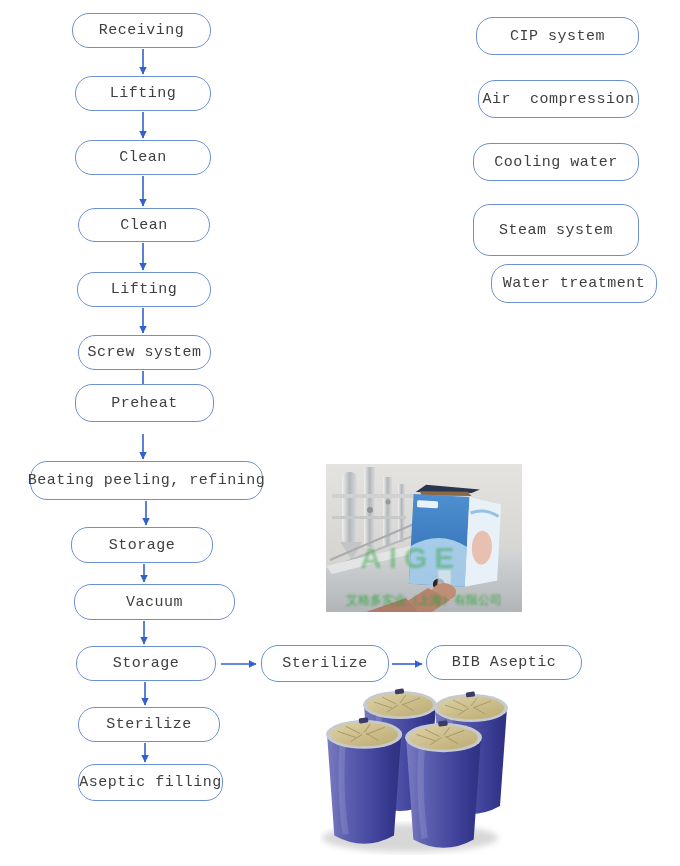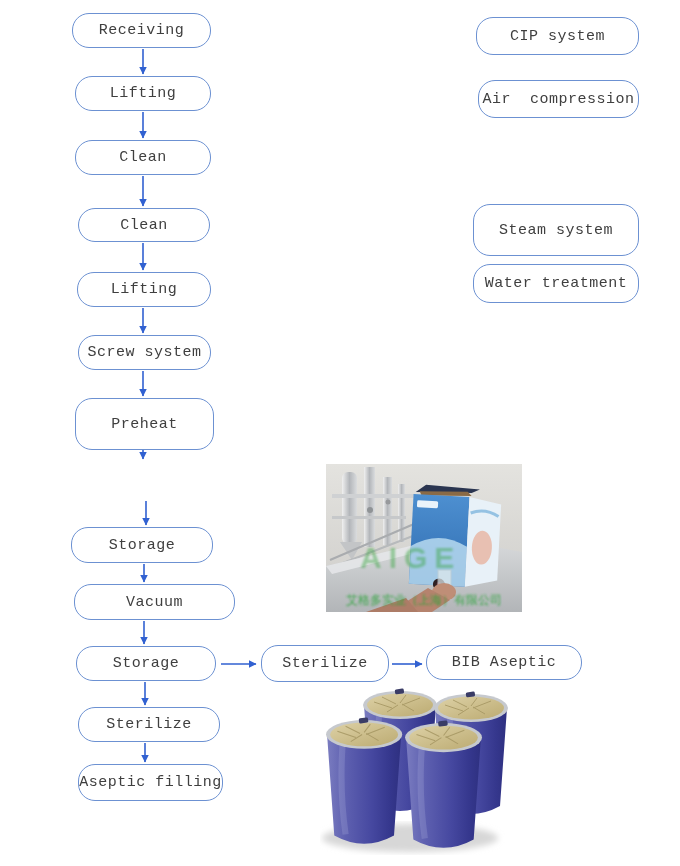--- a/index.html
+++ b/index.html
@@ -52,22 +52,25 @@
     </div>
   <div class="node" style="left:78px;top:208px;width:132px;height:34px">
       <span>Clean</span>
     </div>
   <div class="node" style="left:77px;top:272px;width:134px;height:35px">
       <span>Lifting</span>
     </div>
   <div class="node" style="left:78px;top:335px;width:133px;height:35px">
       <span>Screw system</span>
     </div>
-  <div class="node" style="left:75px;top:398px;width:139px;height:52px">
+  <div class="node" style="left:75px;top:384px;width:139px;height:38px">
       <span>Preheat</span>
+    </div>
+  <div class="node" style="left:30px;top:461px;width:233px;height:39px">
+      <span>Beating peeling, refining</span>
     </div>
   <div class="node" style="left:71px;top:527px;width:142px;height:36px">
       <span>Storage</span>
     </div>
   <div class="node" style="left:74px;top:584px;width:161px;height:36px">
       <span>Vacuum</span>
     </div>
   <div class="node" style="left:76px;top:646px;width:140px;height:35px">
       <span>Storage</span>
     </div>
@@ -84,24 +87,27 @@
   <div class="node" style="left:426px;top:645px;width:156px;height:35px">
       <span>BIB Aseptic</span>
     </div>
 
   <div class="node" style="left:476px;top:17px;width:163px;height:38px">
       <span>CIP system</span>
     </div>
   <div class="node" style="left:478px;top:80px;width:161px;height:38px">
       <span>Air  compression</span>
     </div>
+  <div class="node" style="left:473px;top:143px;width:166px;height:38px">
+      <span>Cooling water</span>
+    </div>
   <div class="node" style="left:473px;top:204px;width:166px;height:52px">
       <span>Steam system</span>
     </div>
-  <div class="node" style="left:473px;top:264px;width:166px;height:39px">
+  <div class="node" style="left:491px;top:264px;width:166px;height:39px">
       <span>Water treatment</span>
     </div>
 
   <svg class="photo" style="left:326px;top:464px" width="196" height="148" viewBox="0 0 196 148">
     <defs>
       <linearGradient id="mBg" x1="0" y1="0" x2="0" y2="1">
         <stop offset="0" stop-color="#e4e3df"></stop>
           <stop offset="1" stop-color="#cdccc9"></stop>
       </linearGradient>
       <linearGradient id="mSteel" x1="0" y1="0" x2="1" y2="0">

